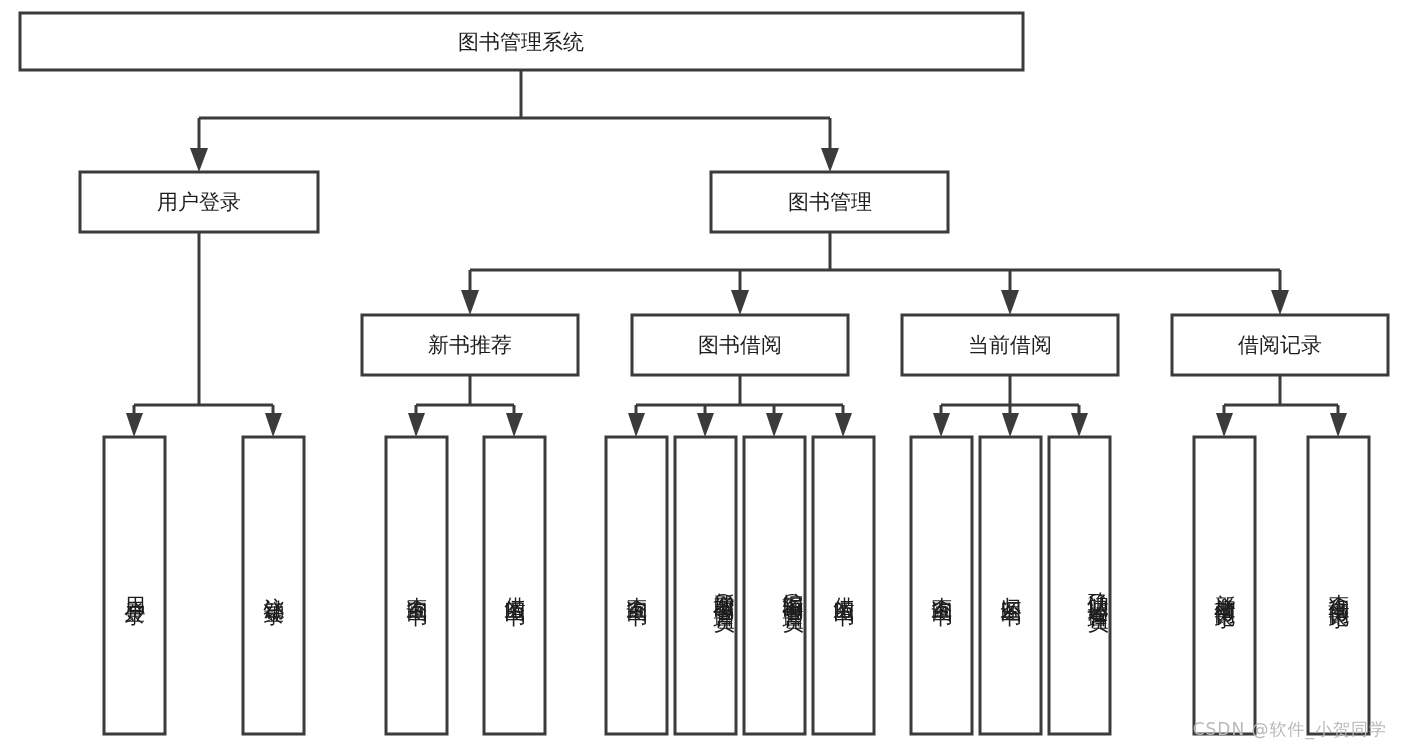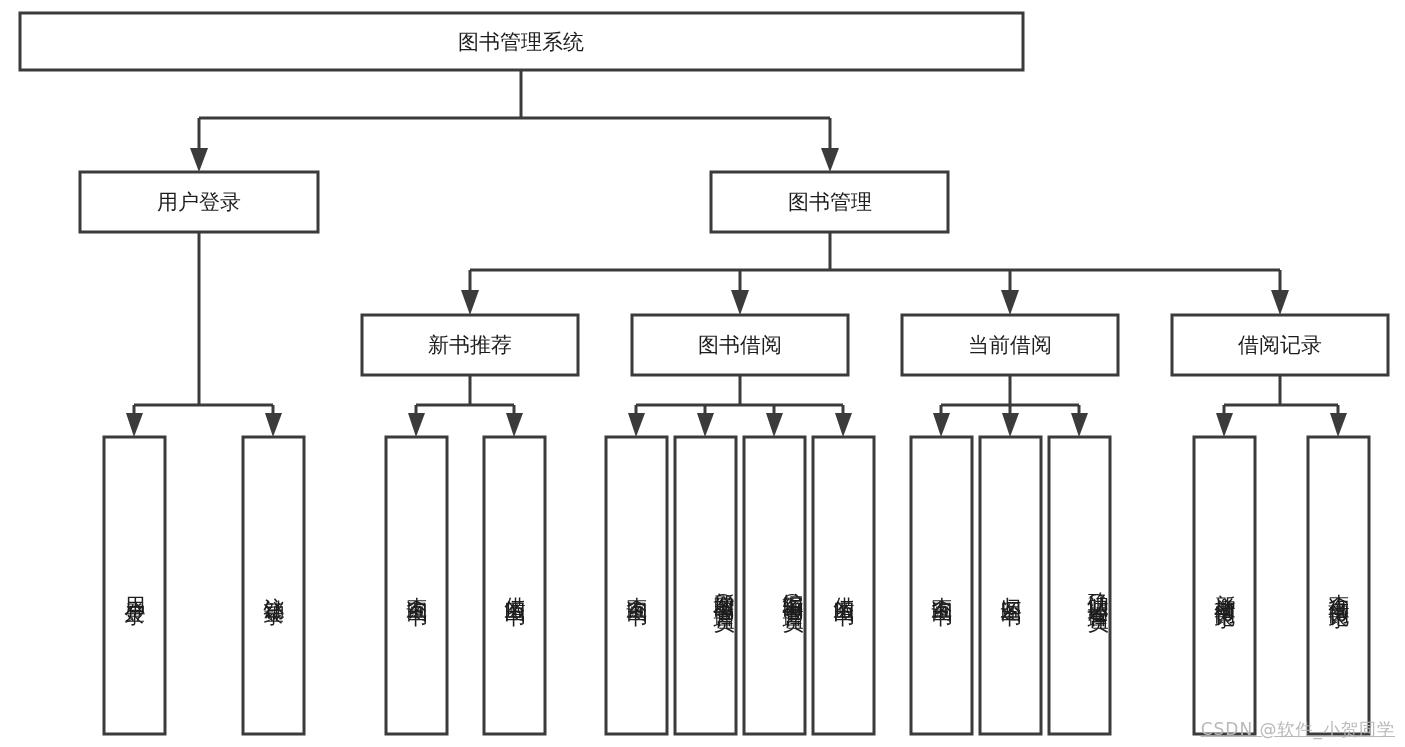--- a/index.html
+++ b/index.html
@@ -57,28 +57,27 @@
     letter-spacing: 3px;
     color: #1d1d1d;
     display: flex;
     align-items: center;
     justify-content: center;
     white-space: nowrap;
     pointer-events: none;
   }
   .watermark {
     position: absolute;
-    right: 10px;
+    right: 18px;
     bottom: 6px;
     font-family: "DejaVu Sans", "Liberation Sans", sans-serif;
     font-size: 17px;
     color: #b9b9b9;
     letter-spacing: 1px;
     white-space: nowrap;
-    text-decoration: underline;
   }
 </style>
 </head>
 <body>
 
 <div id="diagram-root">
 
   <svg class="canvas" viewBox="0 0 1405 747">
 
     <rect class="node-box" x="20" y="13" width="1003" height="57"></rect>

